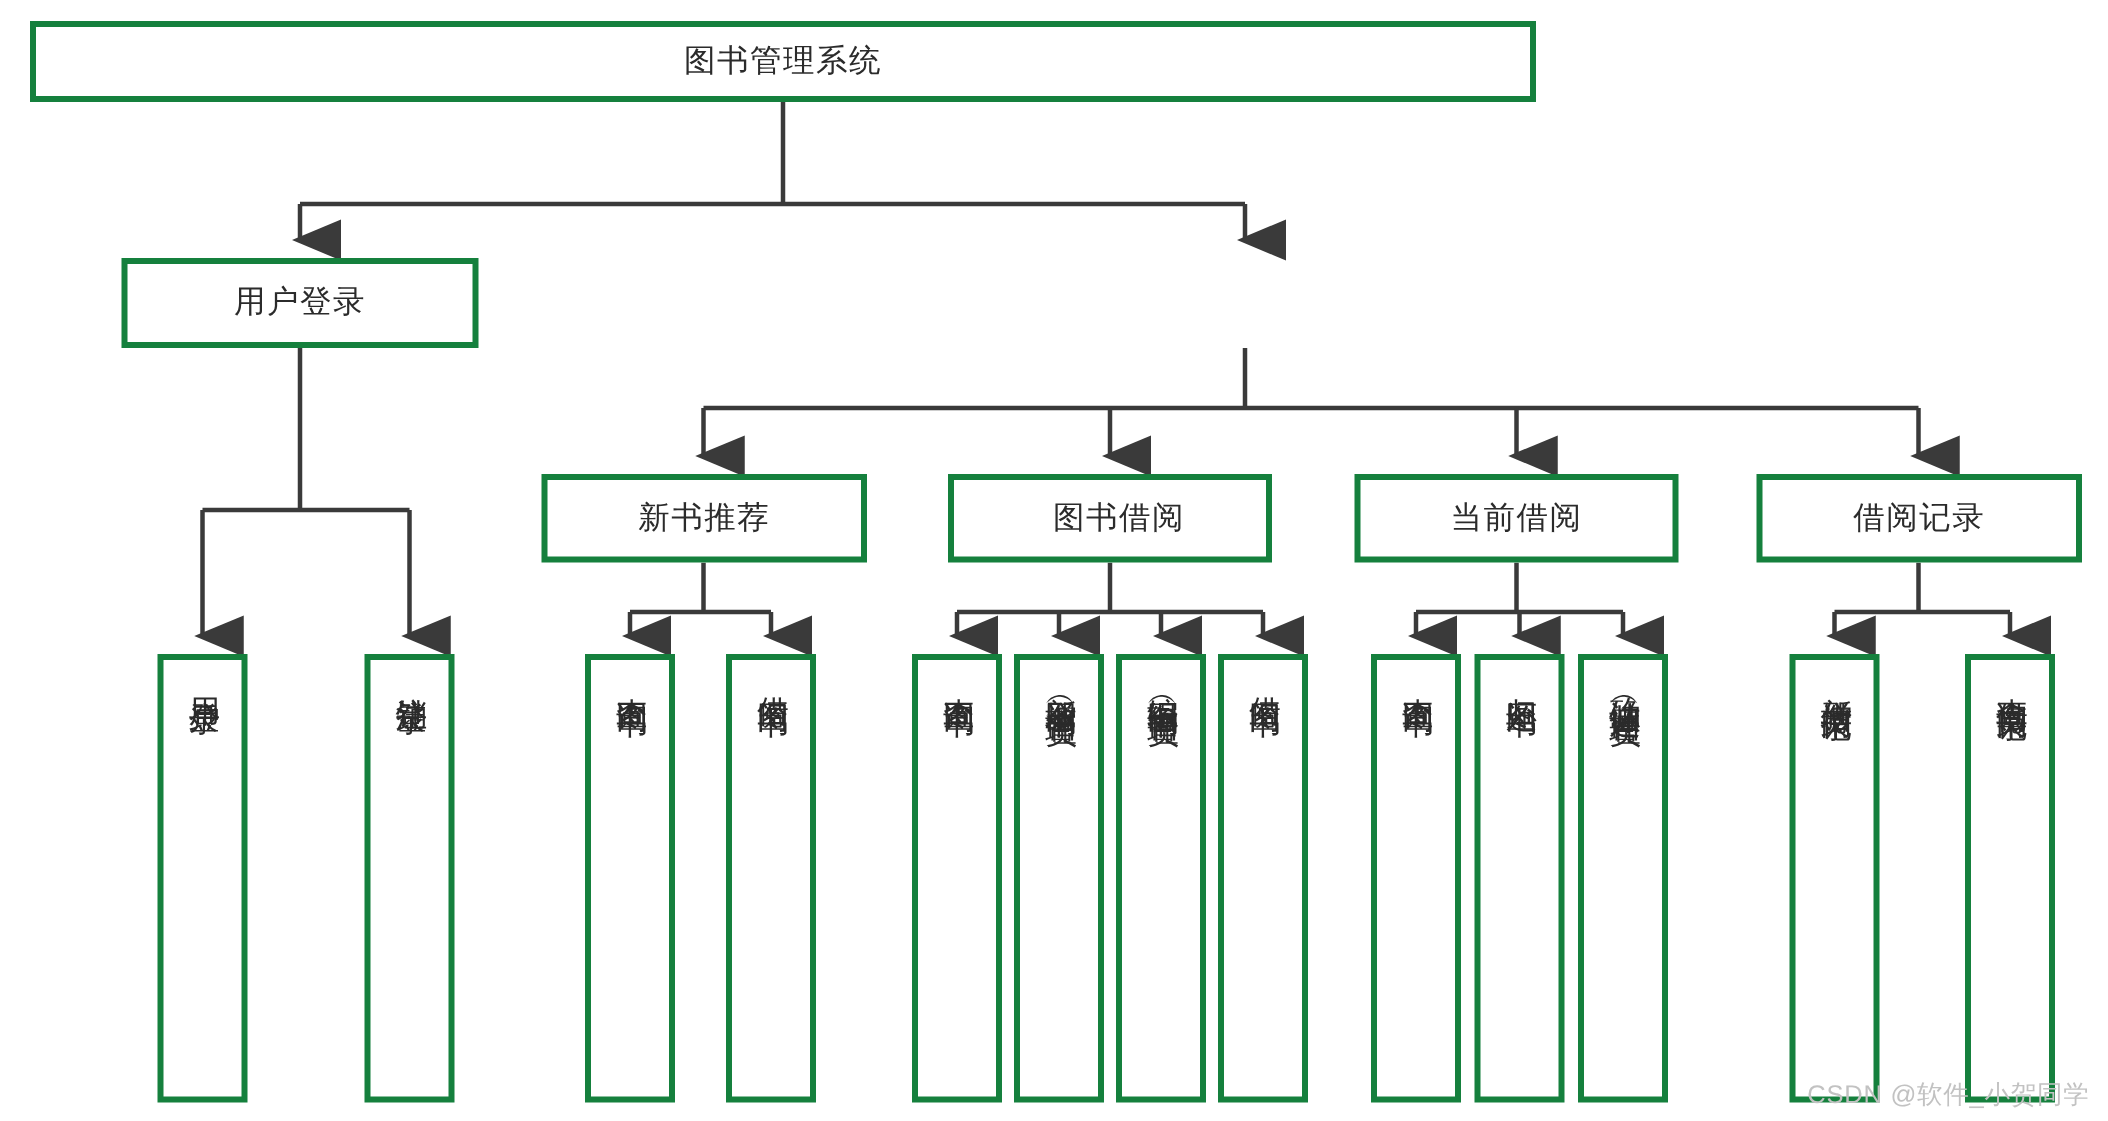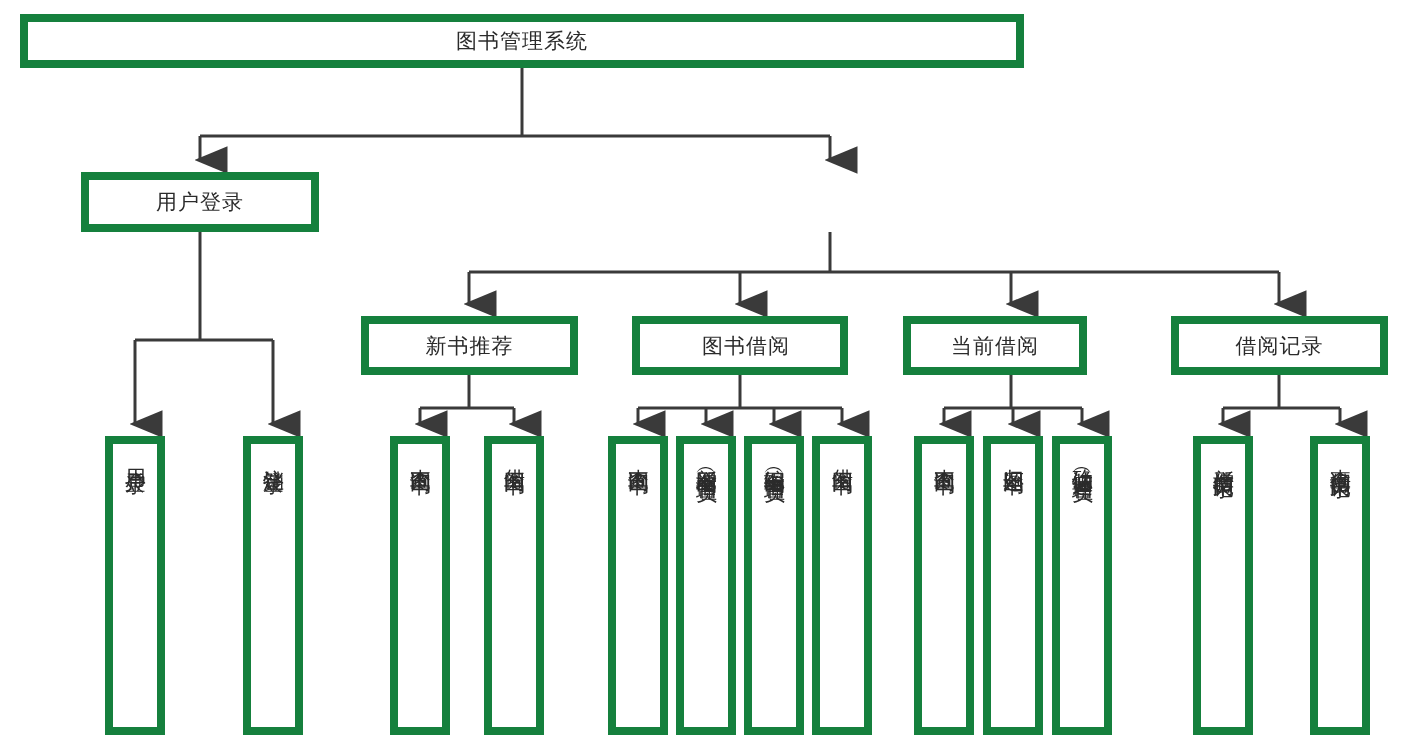--- a/index.html
+++ b/index.html
@@ -23,21 +23,21 @@
     left: 0;
     top: 0;
     width: 1405px;
     height: 747px;
     pointer-events: none;
   }
   .node {
     position: absolute;
     box-sizing: border-box;
     background: #ffffff;
-    border: 8px solid #15803d;
+    border: 4px solid #15803d;
     display: flex;
     align-items: center;
     justify-content: center;
     color: #2b2b2b;
     z-index: 2;
   }
   .node-h {
     font-size: 21px;
     letter-spacing: 1px;
     line-height: 1.2;
@@ -125,21 +125,21 @@
       <path d="M 1340 408 L 1340 424" marker-end="url(#arrow)"></path>
     </g>
   </svg>
 
   <div class="node node-h" style="left:20px; top:14px; width:1004px; height:54px;">图书管理系统</div>
 
   <div class="node node-h" style="left:81px; top:172px; width:238px; height:60px;">用户登录</div>
 
   <div class="node node-h" style="left:361px; top:316px; width:217px; height:59px;text-align:right;">新书推荐</div>
   <div class="node node-h" style="left:632px; top:316px; width:216px; height:59px;padding-left:12px;">图书借阅</div>
-  <div class="node node-h" style="left:903px; top:316px; width:184px; height:59px;">当前借阅</div>
+  <div class="node node-h" style="left:903px; top:316px; width:216px; height:59px;">当前借阅</div>
   <div class="node node-h" style="left:1171px; top:316px; width:217px; height:59px;">借阅记录</div>
 
   <div class="node node-v" style="left:105px; top:436px; width:60px; height:299px;">
     <span class="vlabel">用户登录</span>
   </div>
   <div class="node node-v" style="left:243px; top:436px; width:60px; height:299px;">
     <span class="vlabel">注销登录</span>
   </div>
 
   <div class="node node-v" style="left:390px; top:436px; width:60px; height:299px;">
@@ -172,13 +172,14 @@
     <span class="vlabel">确认归还（管理员）</span>
   </div>
 
   <div class="node node-v" style="left:1193px; top:436px; width:60px; height:299px;">
     <span class="vlabel">新增借阅记录</span>
   </div>
   <div class="node node-v" style="left:1310px; top:436px; width:60px; height:299px;">
     <span class="vlabel">查询借阅记录</span>
   </div>
 
+  <div id="watermark">CSDN @软件_小贺同学</div>
 </div>
 
 </body></html>

